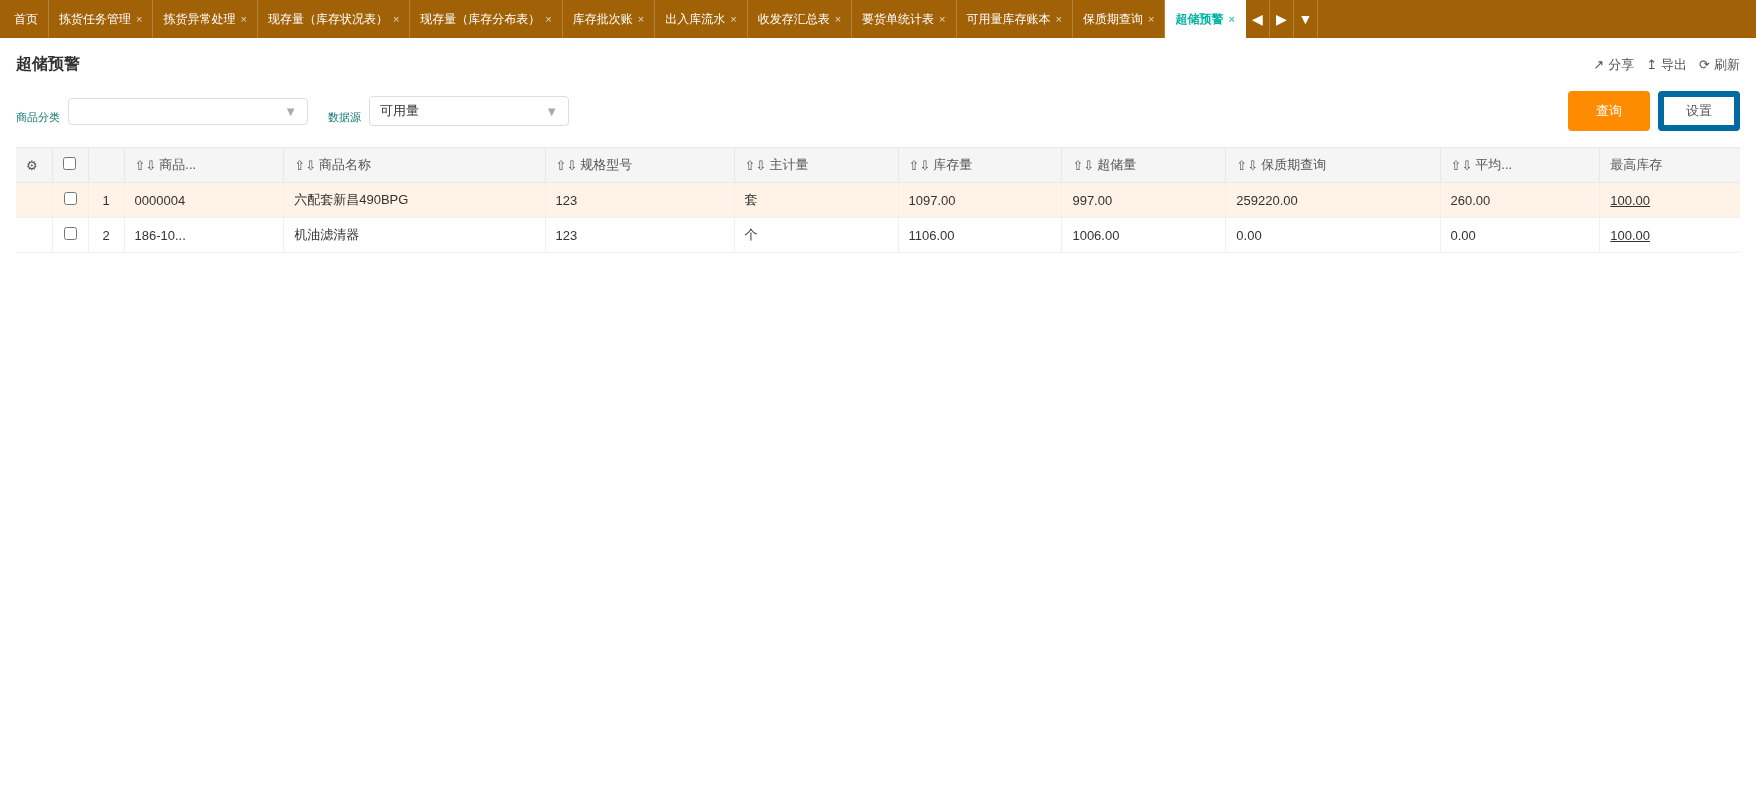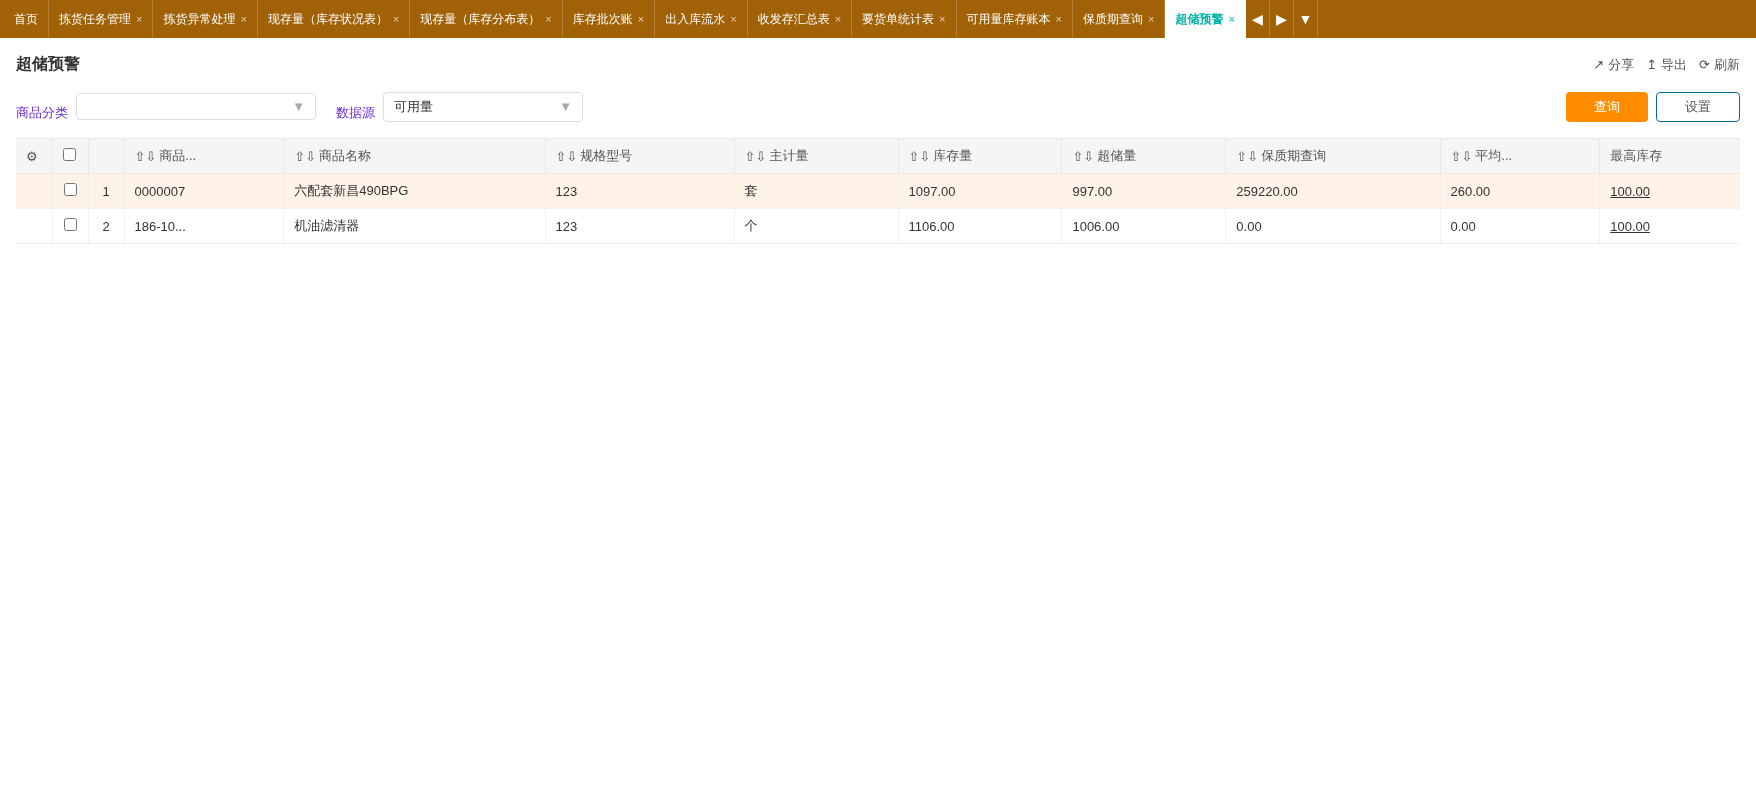--- a/index.html
+++ b/index.html
@@ -84,22 +84,22 @@
       align-items: center;
       gap: 20px;
       margin-bottom: 16px;
     }
     .filter-item {
       display: flex;
       align-items: center;
       gap: 8px;
     }
     .filter-label {
-      font-size: 13px;
-      color: #6d28d9;
+      font-size: 11px;
+      color: #0f766e;
       white-space: nowrap;
       margin-top: 13px;
     }
     .filter-select {
       display: flex;
       align-items: center;
       border: 1px solid #ddd;
       border-radius: 4px;
       padding: 5px 10px;
       background: #fff;
@@ -121,23 +121,23 @@
       color: #fff;
       border: none;
       border-radius: 4px;
       padding: 6px 28px;
       cursor: pointer;
       font-size: 13px;
     }
     .btn-default {
       background: #fff;
       color: #555;
-      border: 1px solid #0369a1;
+      border: 6px solid #0369a1;
       border-radius: 4px;
-      padding: 5px 28px;
+      padding: 5px 22px;
       cursor: pointer;
       font-size: 13px;
     }
 
     
     .data-table {
       width: 100%;
       border-collapse: collapse;
       font-size: 13px;
     }
@@ -350,21 +350,21 @@
         </th>
       </tr>
     </thead>
     <tbody id="table-body">
     <tr class="highlighted">
       <td class="settings-icon-cell"></td>
       <td class="checkbox-cell">
         <input type="checkbox" style="">
       </td>
       <td class="row-number">1</td>
-      <td>0000007</td>
+      <td>0000004</td>
       <td>六配套新昌490BPG</td>
       <td>123</td>
       <td>套</td>
       <td>1097.00</td>
       <td>997.00</td>
       <td>259220.00</td>
       <td>260.00</td>
       <td>100.00</td>
     </tr>
         <tr>

